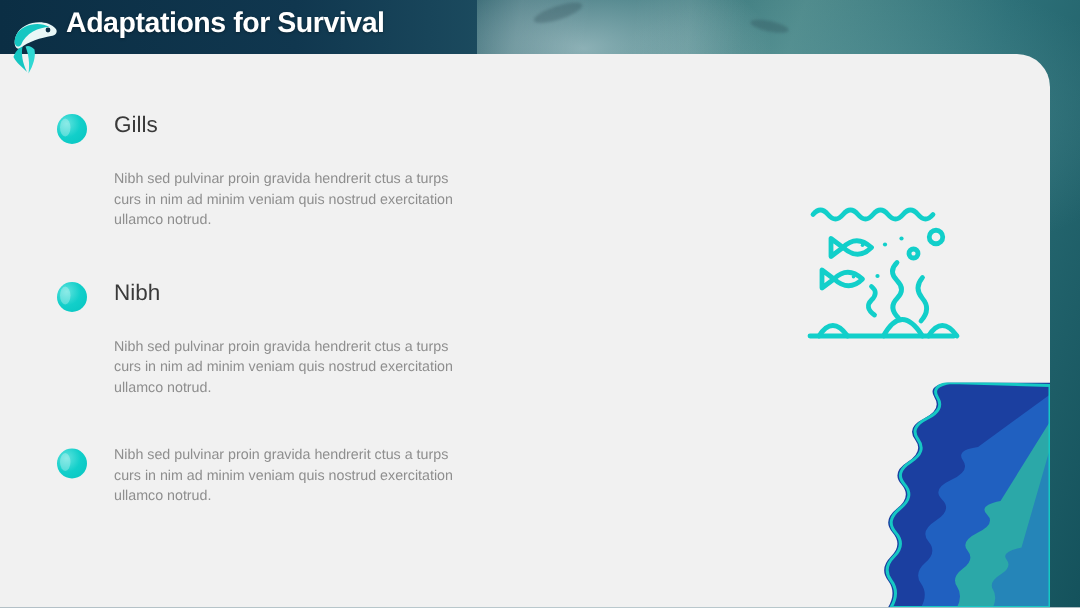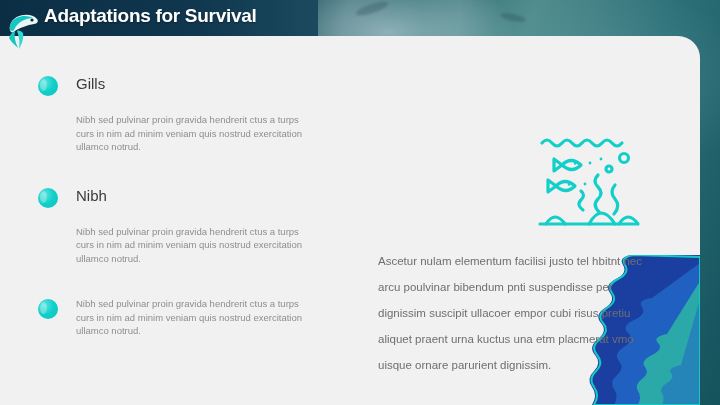--- a/index.html
+++ b/index.html
@@ -229,21 +229,20 @@
         <path d="M78 80 q7 -8 1 -15 q-6 -7 0 -14"></path>
         <path d="M47 76 q-7 -5 -2 -10 q5 -5 0 -9"></path>
 
         <path d="M53 90 q12 -22 26 0"></path>
         <path d="M10 90 q9 -14 19 0"></path>
         <path d="M83 90 q9 -14 19 0"></path>
         <path d="M4 90 h96"></path>
       </g>
     </svg>
 
-    <div class="right-paragraph">Ascetur nulam elementum facilisi justo tel hbitnt nec arcu poulvinar bibendum pnti suspendisse per dignissim suscipit ullacoer empor cubi risus pretiu aliquet praent urna kuctus una etm placmerat vmo uisque ornare parurient dignissim.</div>
 
     <svg class="wave-corner" viewBox="0 0 120 150" preserveAspectRatio="none">
       <path d="M120 0 L120 150 L12 150 q6 -10 0 -18 q-6 -8 2 -16 q8 -8 1 -16 q-7 -8 3 -16 q10 -8 3 -16 q-7 -8 4 -15 q11 -7 5 -15 q-6 -8 6 -14 q12 -6 7 -14 q-5 -8 9 -10 Z" fill="#1b3fa0"></path>
       <path d="M120 8 L120 150 L34 150 q5 -9 0 -16 q-5 -7 3 -14 q8 -7 2 -14 q-6 -7 5 -14 q11 -7 4 -14 q-7 -7 6 -13 q13 -6 8 -13 q-5 -7 10 -9 Z" fill="#2060c0"></path>
       <path d="M120 26 L120 150 L58 150 q4 -8 0 -14 q-4 -6 4 -12 q8 -6 3 -12 q-5 -6 7 -12 q12 -6 6 -12 q-6 -6 9 -9 Z" fill="#2ba8a8"></path>
       <path d="M120 44 L120 150 L82 150 q3 -7 0 -12 q-3 -5 5 -10 q8 -5 4 -10 q-4 -5 10 -8 Z" fill="#2585b8"></path>
       <path d="M120 2 L120 150 L14 150 q6 -10 0 -18 q-6 -8 2 -16 q8 -8 1 -16 q-7 -8 3 -16 q10 -8 3 -16 q-7 -8 4 -15 q11 -7 5 -15 q-6 -8 6 -14 q12 -6 7 -14 q-5 -8 9 -10 Z" fill="none" stroke="#16c8c4" stroke-width="2"></path>
     </svg>
 
   </div>

